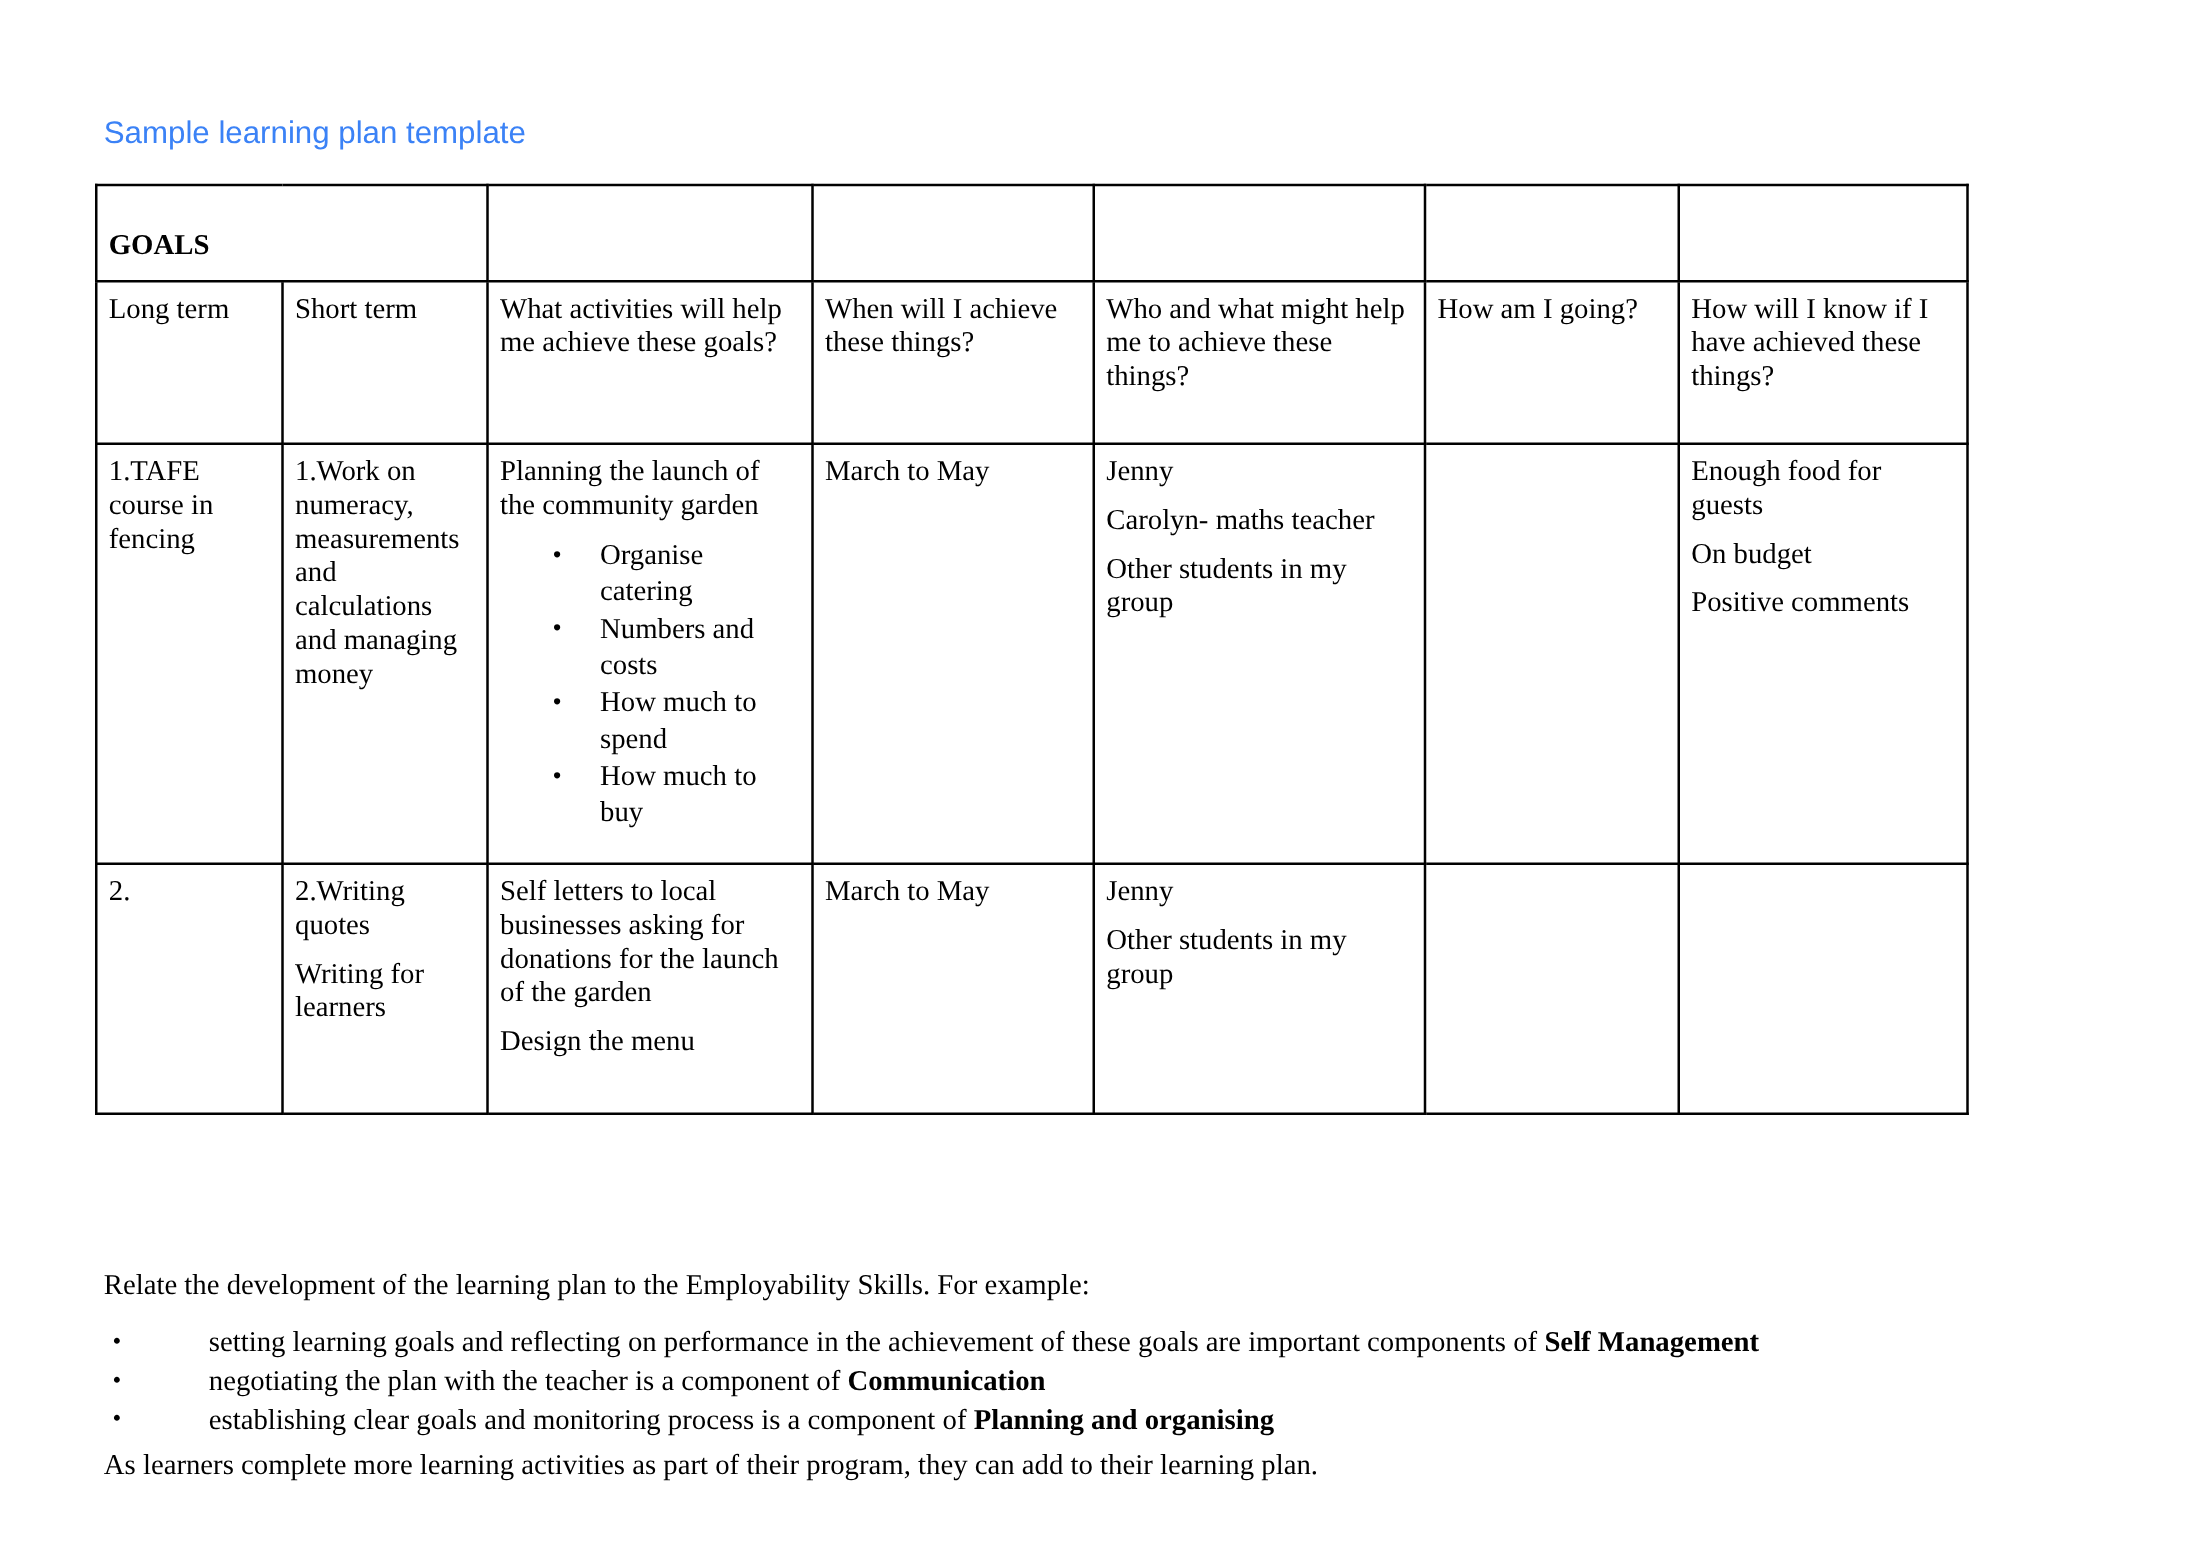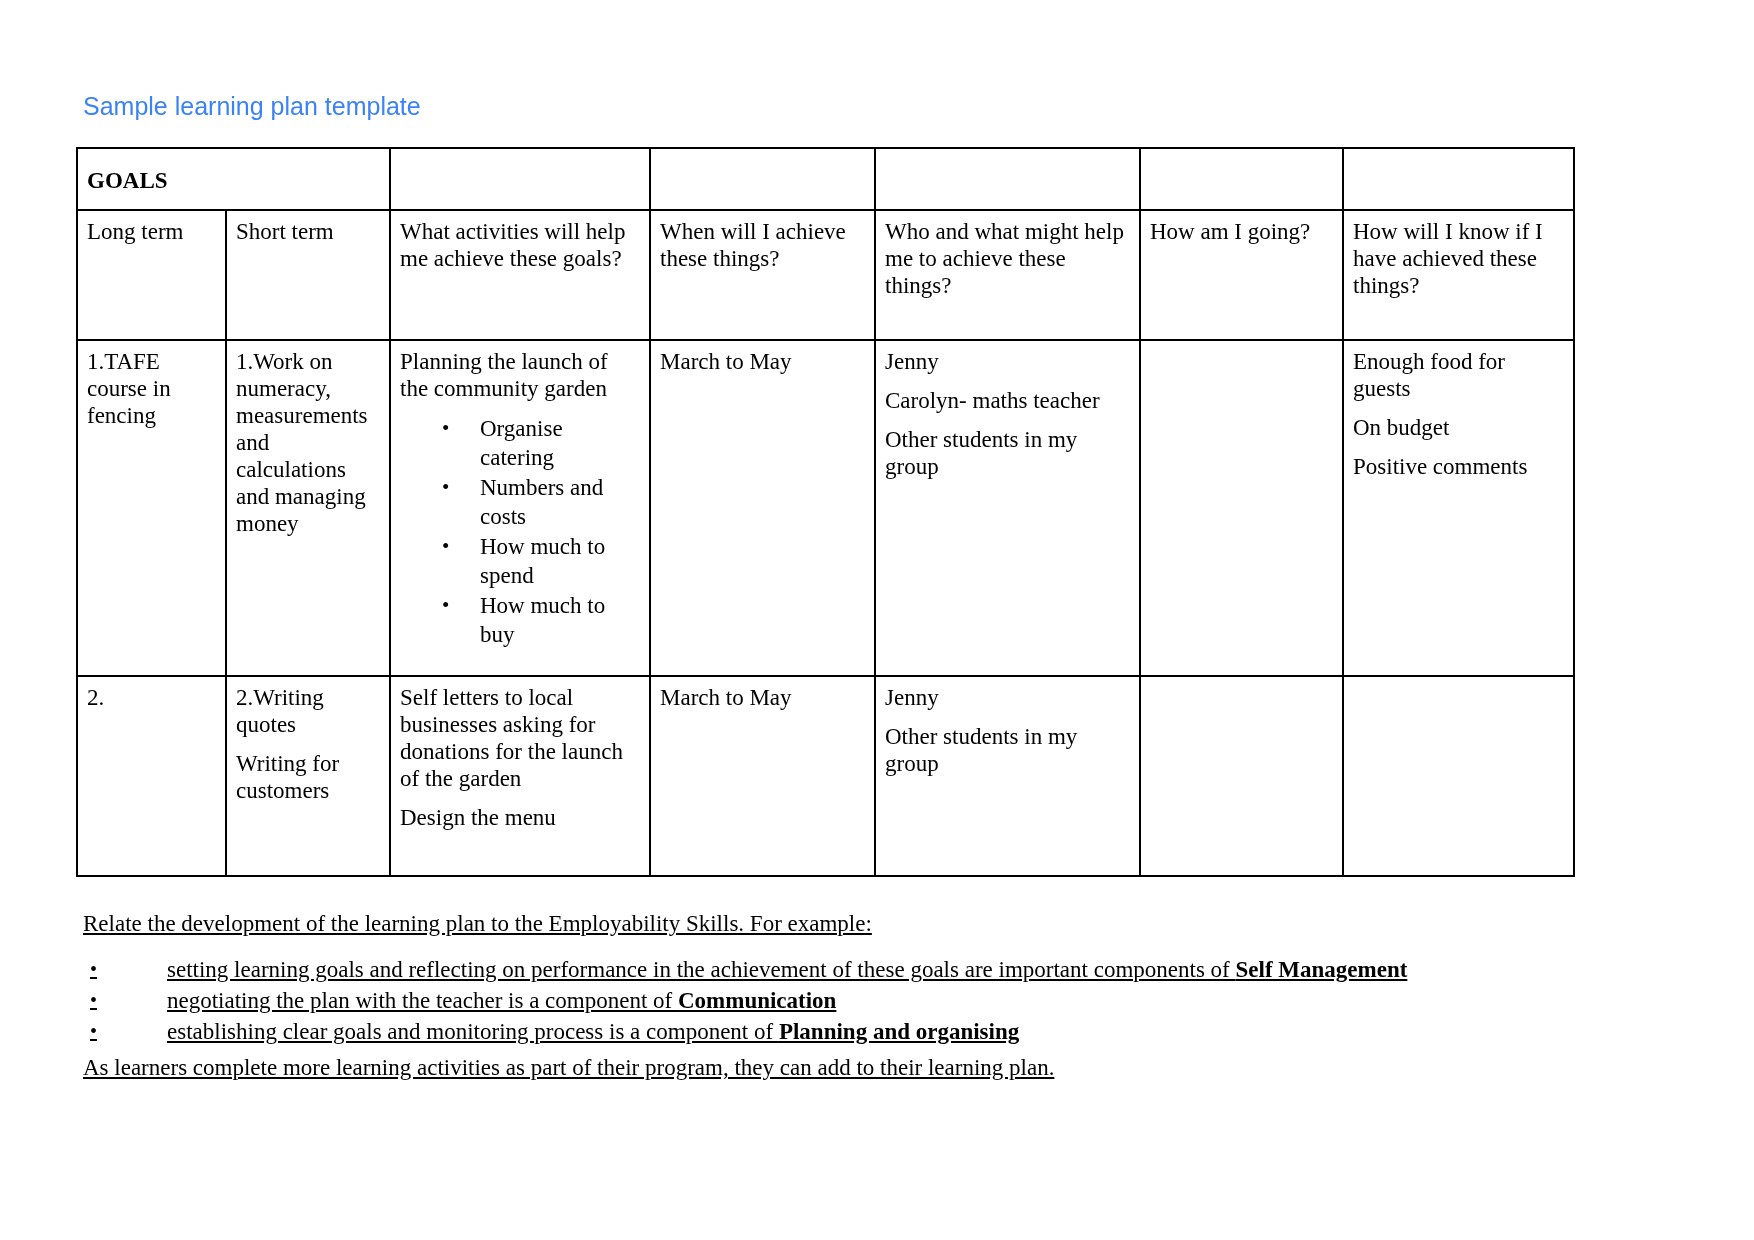--- a/index.html
+++ b/index.html
@@ -39,21 +39,21 @@
     border: 2px solid #000000;
     vertical-align: top;
     padding: 7px 8px 7px 9px;
     font-size: 23px;
     line-height: 27px;
     word-wrap: break-word;
   }
   tr.r-goals td {
     vertical-align: middle;
     height: 53px;
-    padding-top: 5px;
+    padding-top: 20px;
     padding-bottom: 2px;
   }
   td.goals-cell {
     font-weight: bold;
     font-size: 24px;
   }
   tr.r-head td  { height: 114px; margin-top: 13px; }
   tr.r-one td   { height: 320px; }
   tr.r-two td   { height: 184px; }
   tr.r-three td { height: 112px; }
@@ -69,24 +69,23 @@
   }
   .bi .dot {
     flex: 0 0 38px;
     font-size: 21px;
   }
   .bi .bt { flex: 1 1 auto; }
 
   .footer {
     position: absolute;
     left: 83px;
-    top: 910px;
+    top: 1014px;
     width: 1560px;
     font-size: 23px;
-    text-decoration: underline;
   }
   .footer .intro {
     margin: 0 0 16px 0;
     line-height: 28px;
   }
   .fb {
     display: flex;
     line-height: 31px;
   }
   .fb .dot {
@@ -175,21 +174,21 @@
           <p class="cp">On budget</p>
           <p class="cp">Positive comments</p>
         </td>
   </tr>
   <tr class="r-two">
     <td>
           <p class="cp">2.</p>
         </td>
     <td>
           <p class="cp">2.Writing quotes</p>
-          <p class="cp">Writing for customers</p>
+          <p class="cp">Writing for learners</p>
         </td>
     <td>
           <p class="cp">Self letters to local businesses asking for donations for the launch of the garden</p>
           <p class="cp">Design the menu</p>
         </td>
     <td>
           <p class="cp">March to May</p>
         </td>
     <td>
           <p class="cp">Jenny</p>

